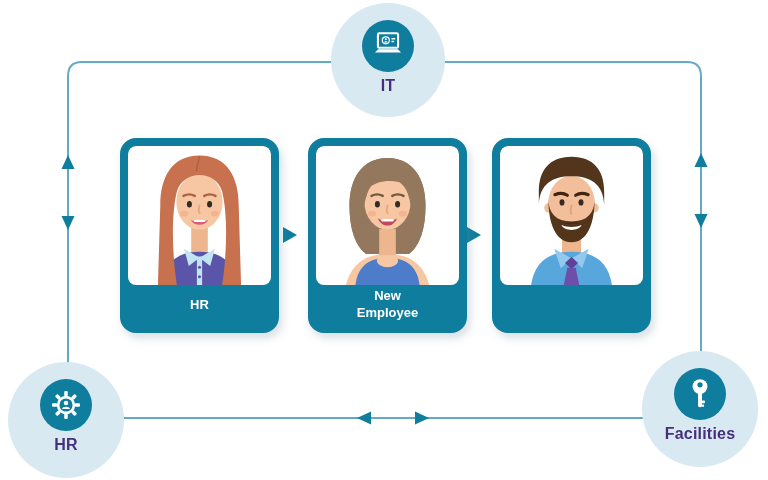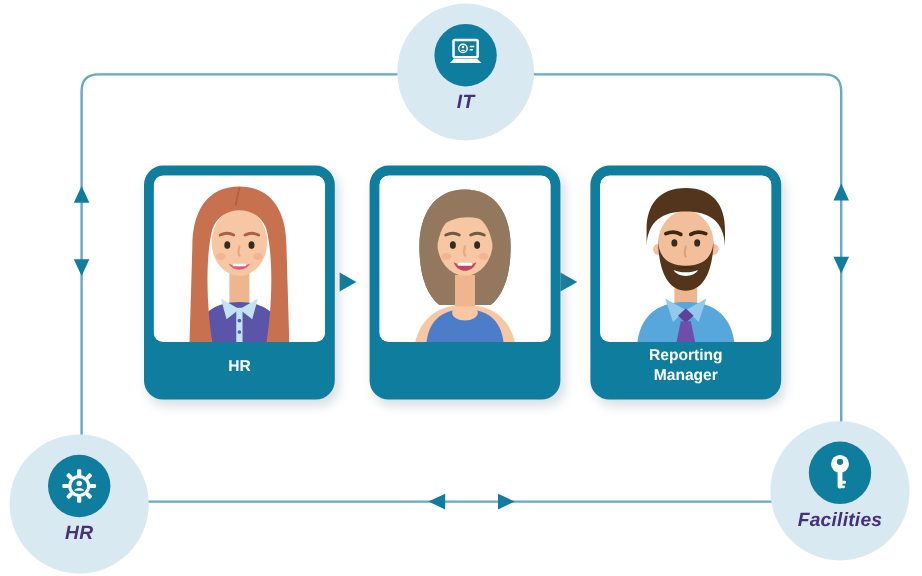--- a/index.html
+++ b/index.html
@@ -16,21 +16,21 @@
     font-family:"Liberation Sans", sans-serif;
   }
   .wires{position:absolute;left:0;top:0;width:768px;height:480px;z-index:1;}
   .wire-path{fill:none;stroke:var(--line);stroke-width:2;}
   .arrow{fill:var(--teal);}
 
   
   .node{
     position:absolute;z-index:2;border-radius:50%;
     background:var(--light-circle);
-    display:flex;flex-direction:column;align-items:center;font-style:italic;
+    display:flex;flex-direction:column;align-items:center;
   }
   .node-it{left:331px;top:3px;width:114px;height:114px;padding-top:17px;}
   .node-hr{left:8px;top:362px;width:116px;height:116px;padding-top:17px;}
   .node-facilities{left:642px;top:351px;width:116px;height:116px;padding-top:17px;}
   .icon-circle{
     width:52px;height:52px;border-radius:50%;background:var(--teal);
     display:flex;align-items:center;justify-content:center;flex:0 0 auto;
   }
   .icon-circle svg{width:42px;height:42px;display:block;}
   .node-label{
@@ -171,20 +171,24 @@
       <ellipse cx="68.5" cy="49" rx="2.1" ry="2.7" fill="#352a24"></ellipse>
       <path d="M46.5,42 Q51.5,39.5 56,42" fill="none" stroke="#6f5a45" stroke-width="2" stroke-linecap="round"></path>
       <path d="M64,42 Q68.5,39.5 73.5,42" fill="none" stroke="#6f5a45" stroke-width="2" stroke-linecap="round"></path>
       <path d="M60,50 Q58.6,55 60.2,56.5" fill="none" stroke="#e8a87f" stroke-width="1.6" stroke-linecap="round"></path>
       <path d="M52,61 C55,69 65,69 68,61 C63,63.6 57,63.6 52,61 Z" fill="#c2485e"></path>
       <rect x="54.8" y="61.4" width="10.4" height="2.2" rx="1.1" fill="#ffffff"></rect>
       <path d="M60,10 C38,10 28,28 28,50 C28,70 33,84 42,91 C38,72 38,54 43,40 C49,23 71,23 77,40 C82,54 82,72 78,91 C87,84 92,70 92,50 C92,28 82,10 60,10 Z" fill="#94785e"></path>
       <path d="M43,36 C47,24 66,21 77,33 C66,28 53,28 43,36 Z" fill="#94785e"></path>
     </svg>
   </div>
+  <div class="card-label">
+    <span>New</span>
+    <span>Employee</span>
+  </div>
 </div>
 
 <div class="card card-3">
   <div class="photo">
     <svg viewBox="0 0 120 117">
       <rect x="52" y="70" width="16" height="22" fill="#edb68f"></rect>
       <path d="M26,117 C29,96 43,89 60,89 C77,89 91,96 94,117 Z" fill="#57a6dc"></path>
       <path d="M45.5,86.5 L60,94.5 L51,103 Z" fill="#93c9ec"></path>
       <path d="M74.5,86.5 L60,94.5 L69,103 Z" fill="#93c9ec"></path>
       <polygon points="60,93.5 54.5,98.5 60,103.5 65.5,98.5" fill="#5e4198"></polygon>
@@ -196,17 +200,13 @@
       <path d="M51.5,66.5 C54,72 66,72 68.5,66.5 C64,68.7 56,68.7 51.5,66.5 Z" fill="#ffffff"></path>
       <path d="M52.5,66 Q60,62.5 67.5,66 Q60,64.2 52.5,66 Z" fill="#3f2512"></path>
       <ellipse cx="52" cy="47.5" rx="2.1" ry="2.6" fill="#352a24"></ellipse>
       <ellipse cx="68" cy="47.5" rx="2.1" ry="2.6" fill="#352a24"></ellipse>
       <path d="M46,41 Q52,38.5 56.5,41.5" fill="none" stroke="#3f2512" stroke-width="2.6" stroke-linecap="round"></path>
       <path d="M63.5,41.5 Q68,38.5 74,41" fill="none" stroke="#3f2512" stroke-width="2.6" stroke-linecap="round"></path>
       <path d="M60,50 Q58.5,55.5 60,57" fill="none" stroke="#daa47e" stroke-width="1.6" stroke-linecap="round"></path>
       <path d="M60,9 C41,9 32.5,21 32.5,38 L32.5,50 C33,32 44,25.5 60,25.5 C76,25.5 87,32 87.5,50 L87.5,38 C87.5,21 79,9 60,9 Z" fill="#53351c"></path>
     </svg>
   </div>
-  <div class="card-label">
-    <span>Reporting</span>
-    <span>Manager</span>
-  </div>
 </div>
 
 </body></html>

